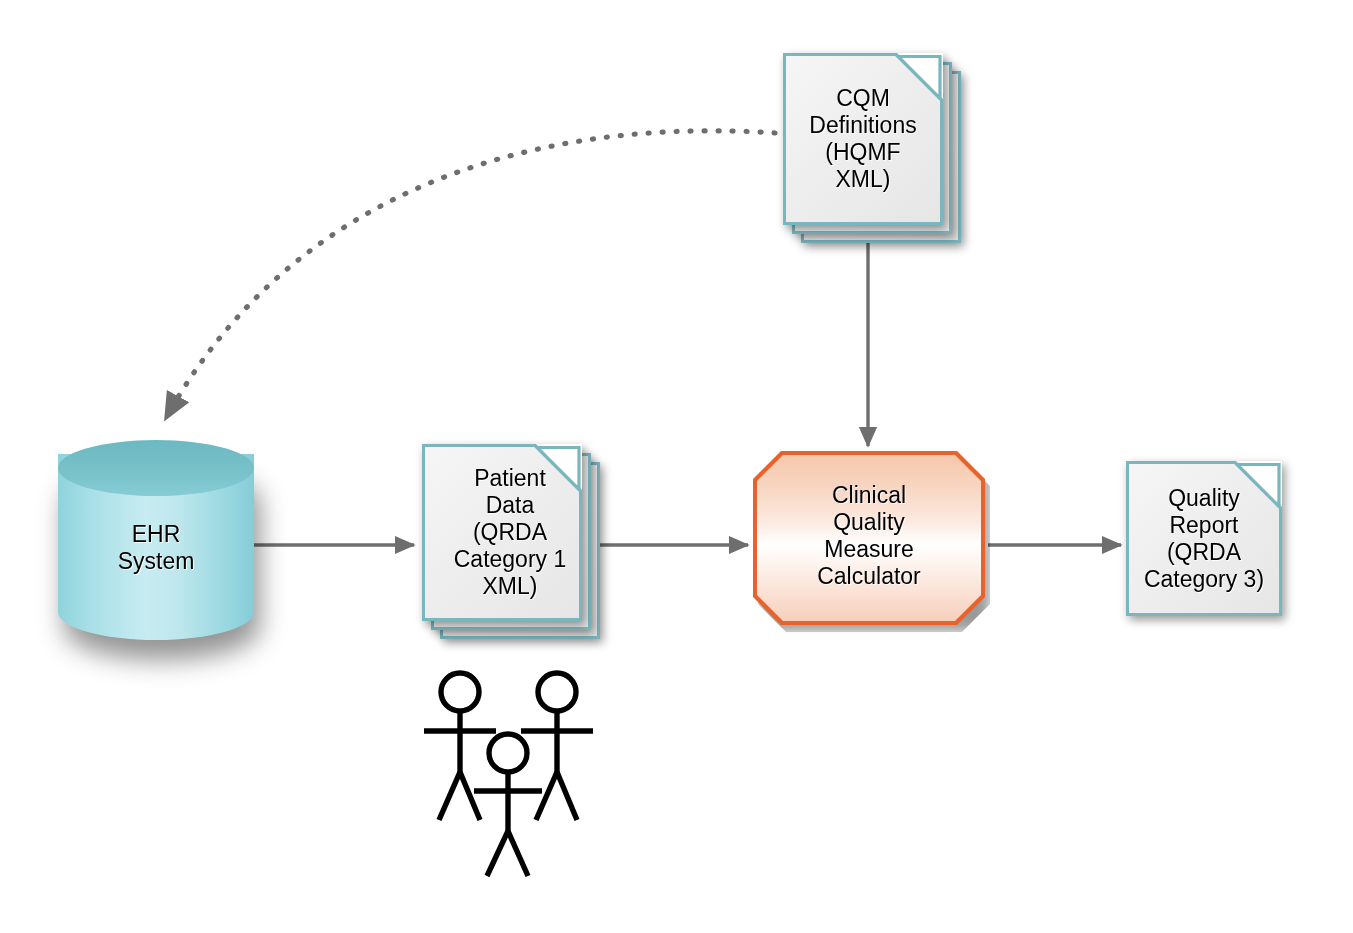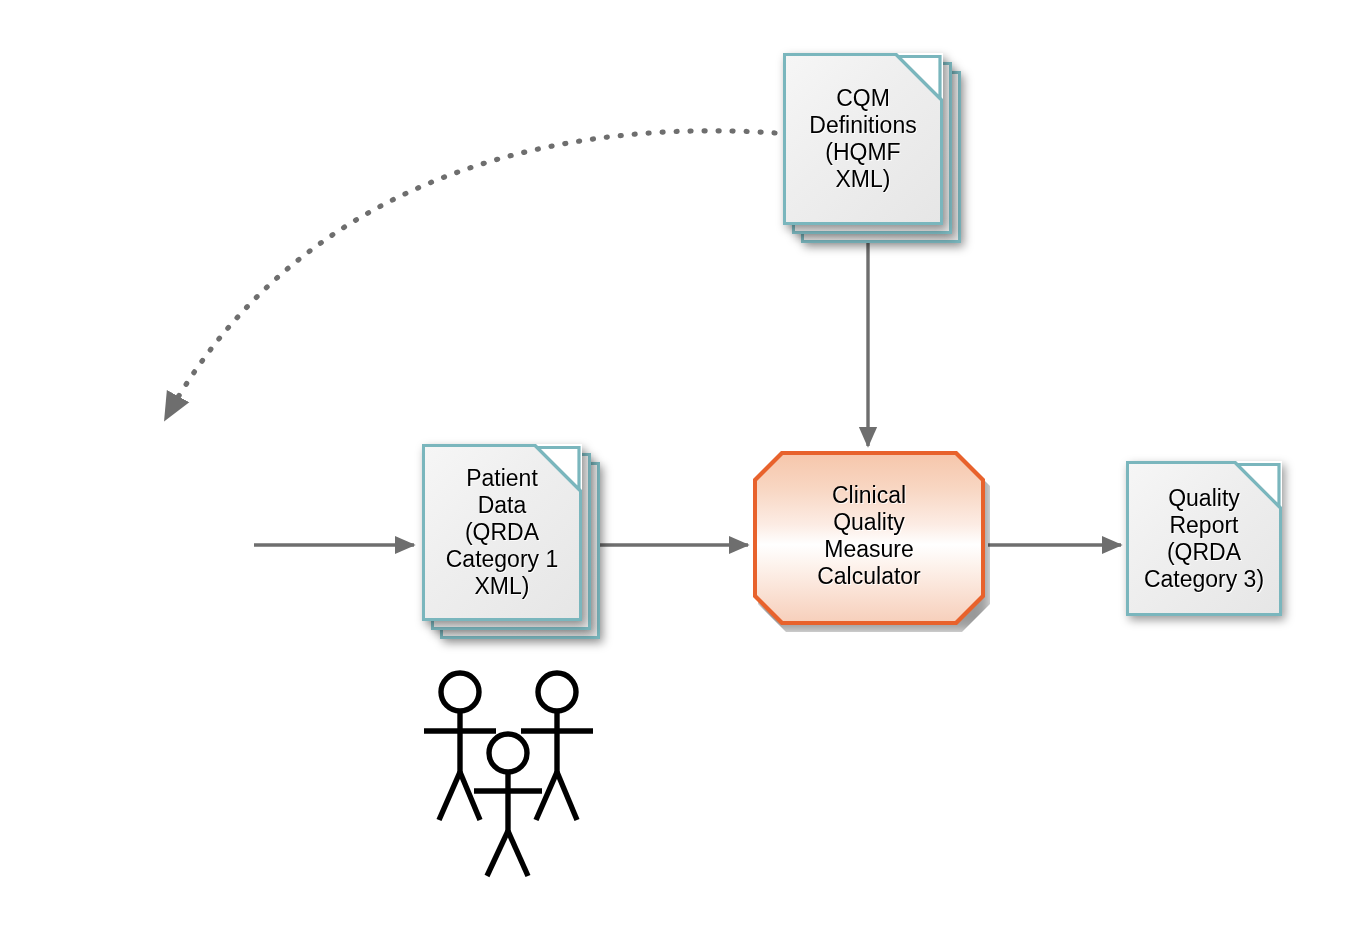--- a/index.html
+++ b/index.html
@@ -156,31 +156,38 @@
 
     <line x1="600" y1="545" x2="748" y2="545" stroke="#6e6e6e" stroke-width="3.4" marker-end="url(#arrow-solid)"></line>
 
     <line x1="868" y1="238" x2="868" y2="446" stroke="#6e6e6e" stroke-width="3.4" marker-end="url(#arrow-solid)"></line>
 
     <line x1="988" y1="545" x2="1121" y2="545" stroke="#6e6e6e" stroke-width="3.4" marker-end="url(#arrow-solid)"></line>
 
     <path d="M 775 133 C 560 118, 300 175, 166 418" fill="none" stroke="#6e6e6e" stroke-width="5.2" stroke-linecap="round" stroke-dasharray="1 13" marker-end="url(#arrow-dotted)"></path>
   </svg>
 
+  <div class="node" id="ehr-system">
+    <div class="cyl-shadow"></div>
+    <div class="cyl-body"></div>
+    <div class="cyl-top"></div>
+    <div class="node-label">EHR
+System</div>
+  </div>
 
   <div class="node doc-stack" id="patient-data">
     <div class="doc-sheet" style="left:18px; top:18px; width:160px; height:177px;"></div>
     <div class="doc-sheet" style="left:9px; top:9px; width:160px; height:177px;"></div>
     <div class="doc-sheet" style="left:0; top:0; width:160px; height:177px;">
       <div class="doc-fold-cut"></div>
       <svg class="doc-fold-line" viewBox="0 0 50 50">
         <path d="M 4 3.5 L 46 45.5 L 4 45.5 Z" fill="none" stroke="#7ab6bd" stroke-width="3.2" transform="translate(0,0) scale(1,1) rotate(180 25 25)"></path>
       </svg>
     </div>
-    <div class="node-label" style="left:0; top:0; width:160px; height:177px;">Patient
+    <div class="node-label" style="left:0; top:0; width:160px; height:177px;padding-left:8px;">Patient
 Data
 (QRDA
 Category 1
 XML)</div>
   </div>
 
   <div class="node doc-stack" id="cqm-definitions">
     <div class="doc-sheet" style="left:18px; top:18px; width:160px; height:172px;"></div>
     <div class="doc-sheet" style="left:9px; top:9px; width:160px; height:172px;"></div>
     <div class="doc-sheet" style="left:0; top:0; width:160px; height:172px;">

